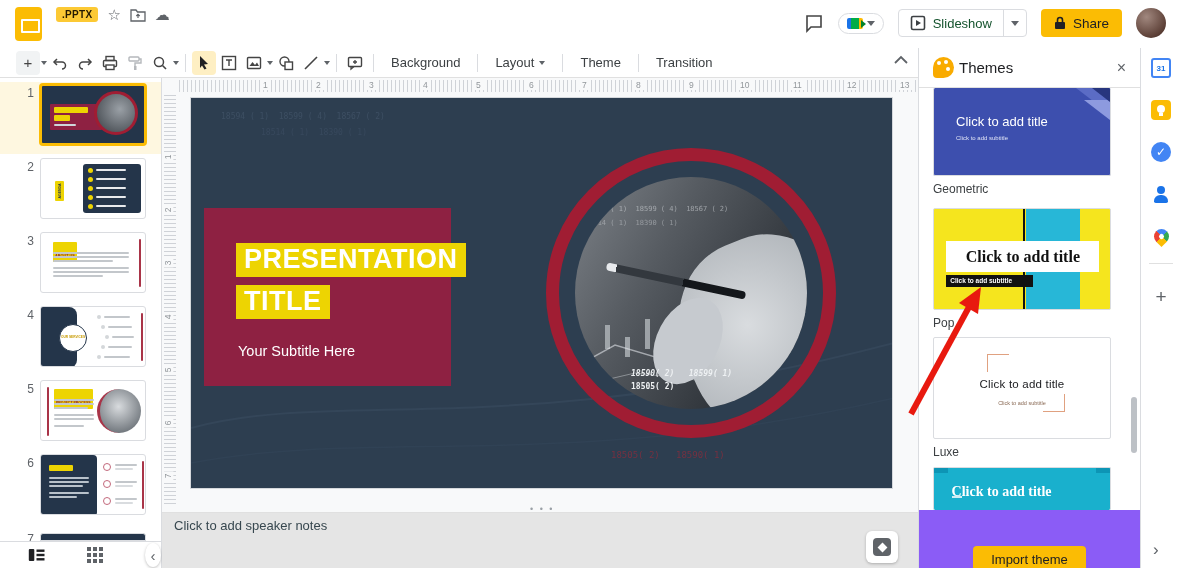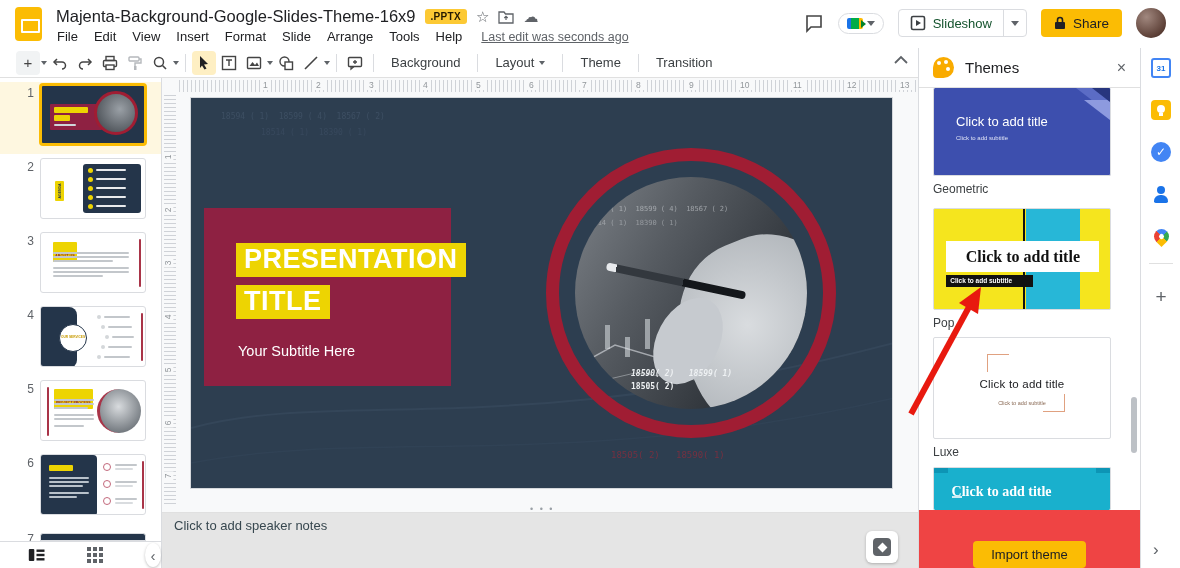--- a/index.html
+++ b/index.html
@@ -82,21 +82,21 @@
 
   
   .notes { position:absolute; left:162px; top:512px; width:756px; height:56px; background:#e5e5e5; border-top:1px solid #e0e0e0; }
   .notes-text { position:absolute; left:12px; top:5px; font-size:13px; color:#37474f; }
   .explore-btn { position:absolute; right:20px; top:18px; width:32px; height:32px; border-radius:6px; background:#fff; box-shadow:0 1px 3px rgba(0,0,0,.25); display:flex; align-items:center; justify-content:center; }
   .explore-glyph { width:18px; height:18px; background:#5f6368; border-radius:4px; position:relative; }
   .explore-glyph::after { content:""; position:absolute; left:5.5px; top:5.5px; width:7px; height:7px; background:#fff; transform:rotate(45deg); }
 
   
   .themes-panel { position:absolute; left:918px; top:48px; width:222px; height:520px; background:#fff; border-left:1px solid #dadce0; }
-  .tp-header { position:absolute; left:0; top:0; width:100%; height:40px; border-bottom:1px solid #e0e0e0; display:flex; align-items:center; padding:0 14px; gap:11px; }
+  .tp-header { position:absolute; left:0; top:0; width:100%; height:40px; border-bottom:1px solid #e0e0e0; display:flex; align-items:center; padding:0 14px; gap:5px; }
   .palette { width:21px; height:21px; border-radius:50% 50% 50% 4px; background:#f9ab00; position:relative; }
   .palette i { position:absolute; width:4px; height:4px; border-radius:50%; background:#fff; }
   .tp-title { font-size:15px; color:#202124; flex:1; }
   .tp-close { font-size:16px; color:#5f6368; }
   .preview { position:absolute; left:14px; width:178px; border:1px solid #dadce0; border-radius:2px; overflow:hidden; }
   .theme-label { position:absolute; left:14px; font-size:12px; color:#3c4043; }
   .geo { background:#3d4fae; }
   .geo-title { position:absolute; left:22px; top:26px; color:#fff; font-size:13px; }
   .geo-sub { position:absolute; left:22px; top:47px; color:#dfe3f5; font-size:6px; }
   .tri1 { position:absolute; right:0; top:0; border-left:34px solid transparent; border-top:26px solid #5b6cc5; }
@@ -112,21 +112,21 @@
   .luxe { background:#fff; }
   .lux-br1 { position:absolute; left:30%; top:16%; width:22px; height:18px; border-left:1px solid #e0a180; border-top:1px solid #e0a180; }
   .lux-br2 { position:absolute; left:62%; top:56%; width:22px; height:18px; border-right:1px solid #e0a180; border-bottom:1px solid #e0a180; }
   .lux-title { position:absolute; left:0; right:0; top:40%; text-align:center; font-size:11.5px; color:#202124; letter-spacing:.2px; }
   .lux-sub { position:absolute; left:0; right:0; top:62%; text-align:center; font-size:5.5px; color:#8a6a55; }
   .teal { background:#19b0cd; }
   .teal-notch1 { position:absolute; left:0; top:0; width:14px; height:5px; background:#0d95b5; }
   .teal-notch2 { position:absolute; right:0; top:0; width:14px; height:5px; background:#0d95b5; }
   .teal-title { position:absolute; left:10%; top:38%; color:#fff; font-family:"Liberation Serif","DejaVu Serif",serif; font-weight:bold; font-size:14px; }
   .teal-dash { position:absolute; left:10%; top:66%; width:10px; height:2px; background:#cfeef5; }
-  .tp-footer { position:absolute; left:0; top:462px; width:100%; height:58px; background:#ef4444; display:flex; align-items:flex-end; justify-content:center; padding-top:40px; }
+  .tp-footer { position:absolute; left:0; top:462px; width:100%; height:58px; background:#8b5cf6; display:flex; align-items:center; justify-content:center; padding-top:40px; }
   .import-btn { background:#fbbc04; border-radius:4px; padding:6px 18px; font-size:13px; color:#202124; font-weight:500; }
   .tp-scrollbar { position:absolute; left:1131px; top:397px; width:6px; height:56px; background:#bdc1c6; border-radius:3px; }
 
   
   .rail { position:absolute; left:1140px; top:48px; width:40px; height:520px; background:#fff; border-left:1px solid #dadce0; }
   .rail-item { position:absolute; left:9px; width:22px; height:22px; display:flex; align-items:center; justify-content:center; }
   .cal { background:#fff; border:2px solid #4285f4; border-radius:3px; width:20px; height:20px; display:flex; align-items:center; justify-content:center; font-size:8px; font-weight:bold; color:#1a73e8; }
   .keep { background:#fbbc04; border-radius:4px; width:20px; height:20px; position:relative; }
   .keep::after { content:""; position:absolute; left:6px; top:4.5px; width:8px; height:8px; border-radius:50%; background:#fff; }
   .keep::before { content:""; position:absolute; left:8px; top:12.5px; width:4px; height:3px; background:#fff; z-index:1; }
@@ -144,42 +144,29 @@
   .arrow-overlay { position:absolute; left:0; top:0; pointer-events:none; z-index:60; }
 </style>
 </head>
 <body>
 
 <div class="app">
 
   <div class="topbar">
     <div class="logo"></div>
     <div class="doc-title-row">
-      <span class="doc-title">Majenta-Background-Google-Slides-Theme-16x9</span>
       <span class="pptx-badge">.PPTX</span>
       <span class="tb-glyph">☆</span>
       <span class="ico">
         <svg width="16" height="14" viewBox="0 0 16 14">
             <path d="M1 2h5l1.5 2H15v9H1z" fill="none" stroke="#5f6368" stroke-width="1.3"></path>
             <path d="M8 10V6.5M6.3 8l1.7-1.7L9.7 8" stroke="#5f6368" stroke-width="1.2" fill="none"></path>
           </svg>
       </span>
       <span class="tb-glyph">☁</span>
-    </div>
-    <div class="menu-row">
-      <span class="menu-item">File</span>
-      <span class="menu-item">Edit</span>
-      <span class="menu-item">View</span>
-      <span class="menu-item">Insert</span>
-      <span class="menu-item">Format</span>
-      <span class="menu-item">Slide</span>
-      <span class="menu-item">Arrange</span>
-      <span class="menu-item">Tools</span>
-      <span class="menu-item">Help</span>
-      <span class="last-edit">Last edit was seconds ago</span>
     </div>
     <div class="top-right">
       <span class="ico">
         <svg width="20" height="20" viewBox="0 0 20 20">
             <path d="M3 3h14v11H7l-4 4z" fill="none" stroke="#444" stroke-width="1.6"></path>
           </svg>
       </span>
       <span class="meet-pill">
         <span class="meet-cam"></span>
         <span class="caret"></span>

